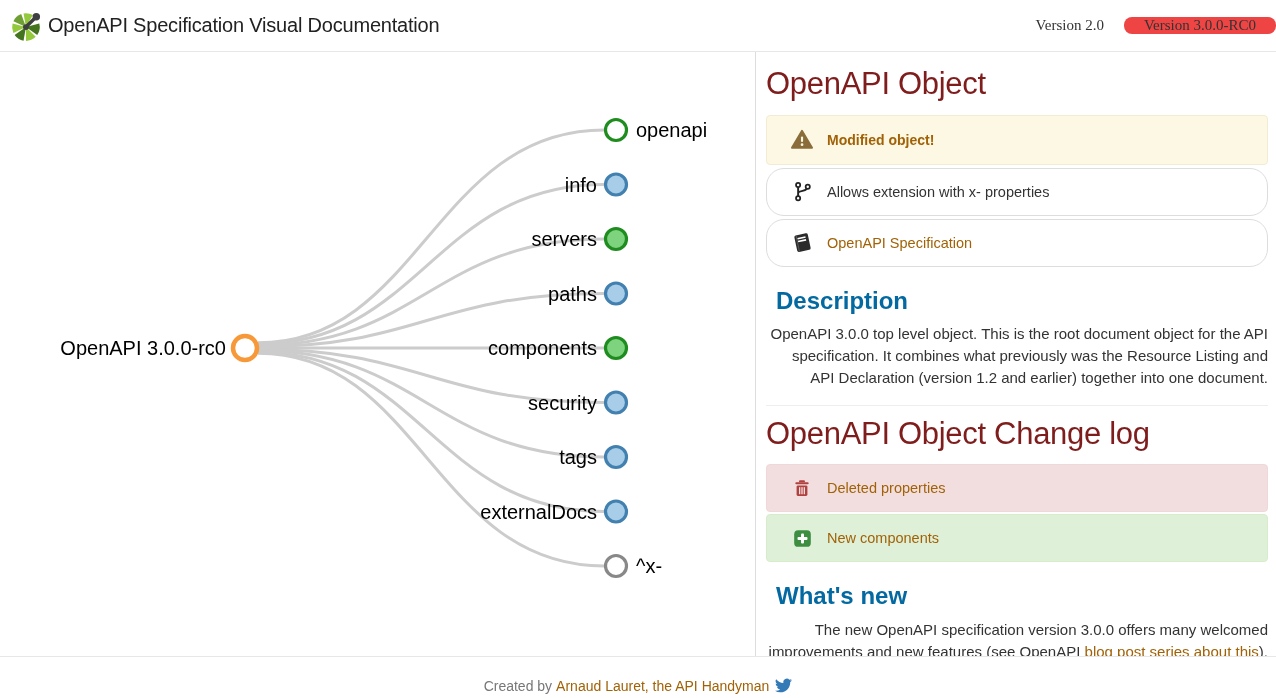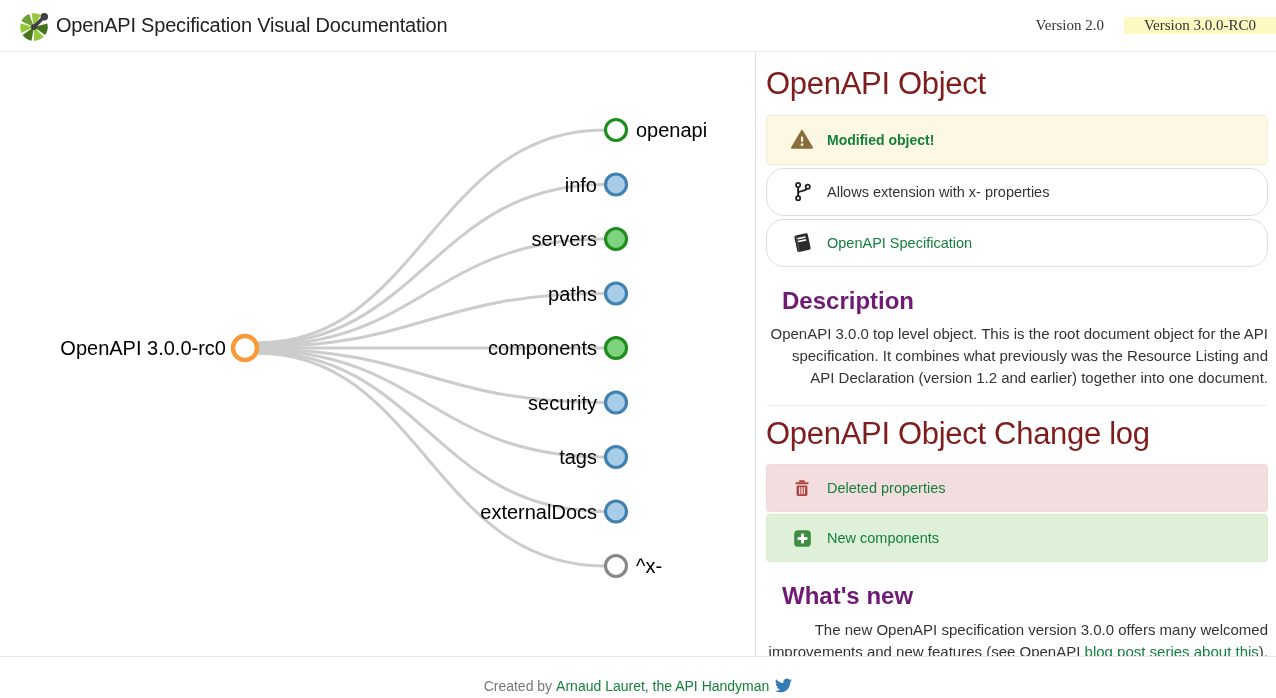--- a/index.html
+++ b/index.html
@@ -2,51 +2,51 @@
 <html><head>
 <meta charset="utf-8">
 <style>
   * { box-sizing: border-box; margin: 0; padding: 0; }
   html,body { width:1276px; height:698px; background:#fff; overflow:hidden;
     font-family:"Liberation Sans", sans-serif; color:#333; }
 
   
   header { height:52px; border-bottom:1px solid #e7e7e7; display:flex;
     justify-content:space-between; align-items:stretch; background:#fff; }
-  .brand { display:flex; align-items:center; padding-left:18px; }
+  .brand { display:flex; align-items:center; padding-left:10px; }
   .brand .logo { width:34px; height:34px; margin-right:4px; display:flex; }
   .brand .title { font-size:20px; color:#222; letter-spacing:-0.2px; }
   nav { display:flex; align-items:center;font-family:Liberation Serif, serif; }
   .nav-item { display:flex; align-items:center; padding:0 20px; font-size:15px;
     color:#333; text-decoration:none; cursor:pointer; }
-  .nav-item.active { background:#fef9c3; }
+  .nav-item.active { background:#ef4444;border-radius:8px; }
 
   
   main { display:flex; height:604px; }
   .tree-pane { width:755px; flex:none; position:relative; }
   .tree-link { fill:none; stroke:#ccc; stroke-width:3; }
   .tree-label { font-size:20px; fill:#000; }
   .detail-pane { flex:1; border-left:1px solid #ddd; padding:0 8px 0 10px; overflow:hidden; }
 
   
   .detail-pane h1 { font-size:31px; line-height:1.18; font-weight:400; color:#7f1d1d;
     margin:14px 0 12px; letter-spacing:-0.3px; }
-  .detail-pane h2 { font-size:24px; line-height:1.2; font-weight:700; color:#701a75;
-    margin:20px 16px 8px; }
+  .detail-pane h2 { font-size:24px; line-height:1.2; font-weight:700; color:#0369a1;
+    margin:20px 10px 8px; }
   .detail-pane p { font-size:15px; line-height:1.45; color:#333; margin:0;text-align:right; }
   .alert-row { display:flex; align-items:center; border:1px solid transparent;
     border-radius:4px; min-height:48px; padding:0 15px 0 24px; margin-bottom:3px; }
   .alert-row.warning { background:#fcf8e3; border-color:#f3ecd2; min-height:50px; }
   .alert-row.plain   { background:#fff;     border-color:#ddd;border-radius:18px; }
   .alert-row.danger  { background:#f2dede; border-color:#efd7da; margin-bottom:2px; }
   .alert-row.success { background:#dff0d8; border-color:#d8ecc9; }
   .alert-icon { flex:none; width:22px; height:24px; margin-right:14px; display:flex;
     align-items:center; justify-content:center; }
   .alert-text { font-size:14.5px; color:#333; }
-  a.link { color:#15803d; text-decoration:none; cursor:pointer; }
+  a.link { color:#a16207; text-decoration:none; cursor:pointer; }
   .alert-link { font-size:14.5px; }
   .alert-link.bold { font-weight:700; font-size:14px; }
   hr.sep { border:0; border-top:1px solid #eee; margin:16px 0 10px; }
 
   
   footer { height:58px; border-top:1px solid #e7e7e7; display:flex;
     align-items:center; justify-content:center; font-size:14px; color:#777;
     background:#fff; gap:4px; }
   footer .tw { width:17px; height:17px; display:flex; margin-left:2px; cursor:pointer; }
 </style>

